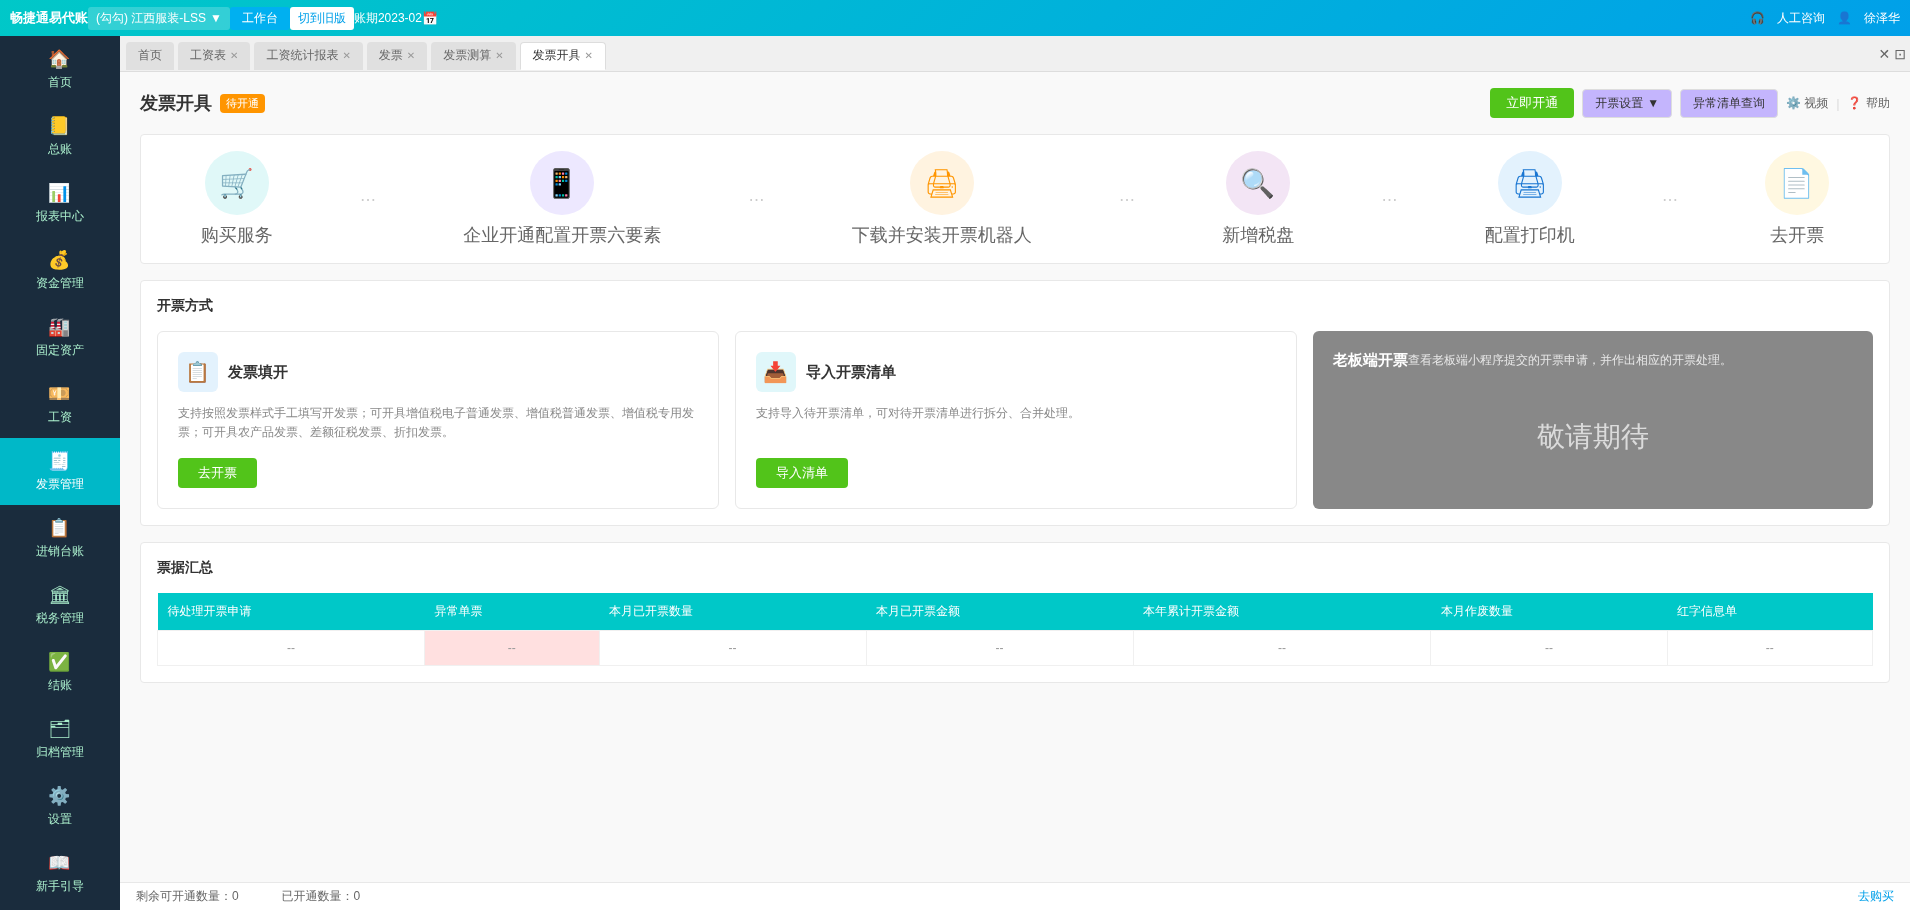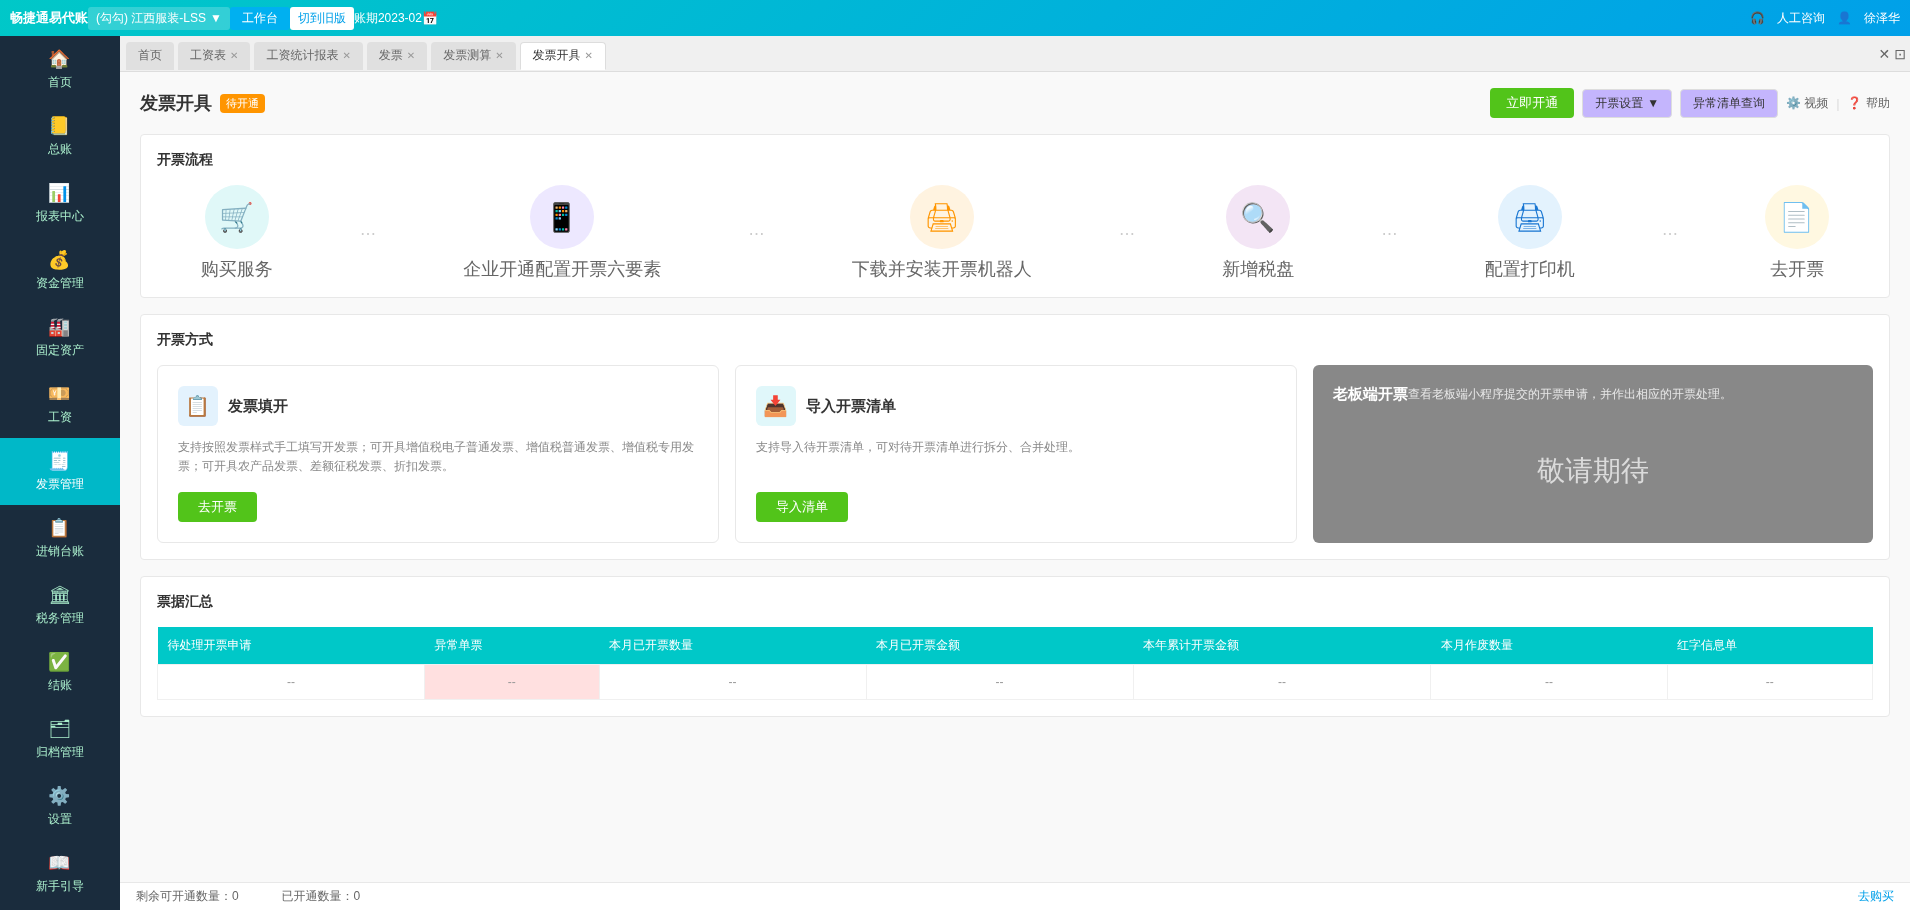--- a/index.html
+++ b/index.html
@@ -227,21 +227,20 @@
           </button>
           <span style="color:#ddd;">|</span>
           <button class="btn-link">
             <span>❓</span>
             <span>帮助</span>
           </button>
         </div>
       </div>
 
       <div class="section">
-        <div class="section-title">开票流程</div>
         <div class="flow-steps">
 
           <div class="flow-step">
             <div class="step-icon teal">🛒</div>
             <span class="step-label">购买服务</span>
           </div>
           <span class="flow-arrow">⋯</span>
 
           <div class="flow-step">
             <div class="step-icon purple">📱</div>

